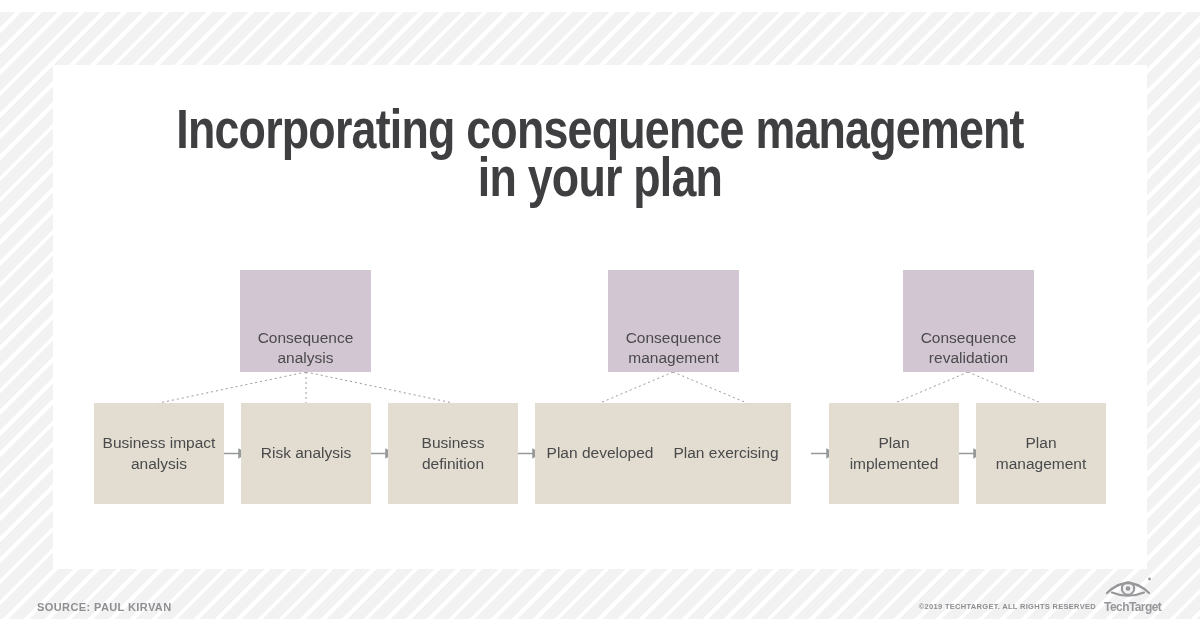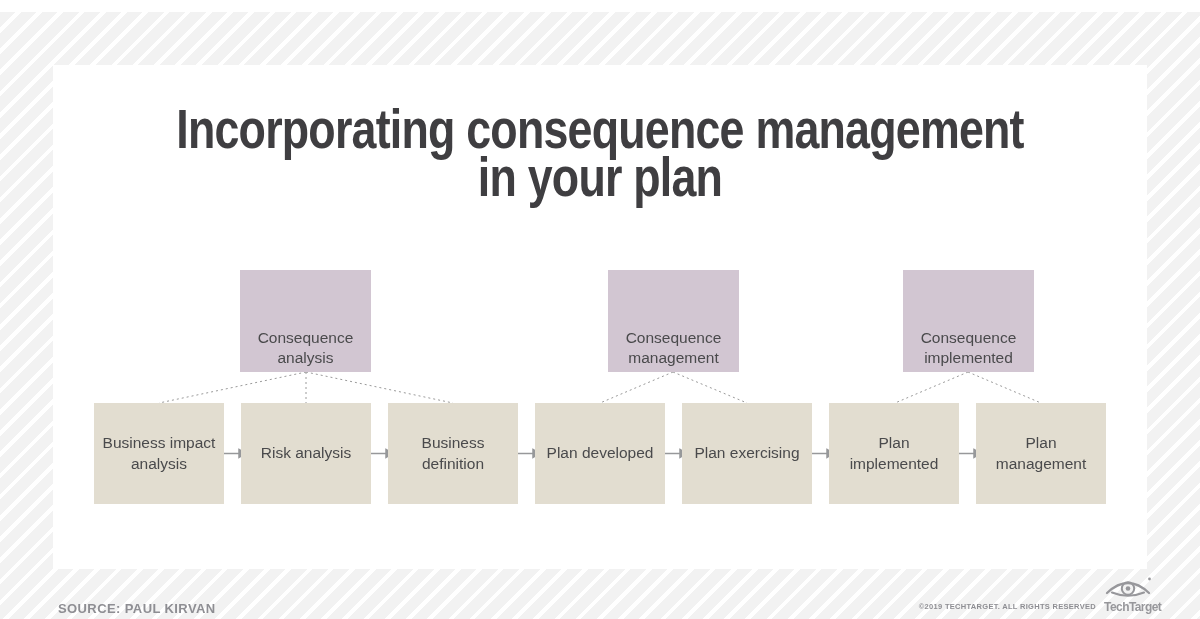--- a/index.html
+++ b/index.html
@@ -22,22 +22,22 @@
   .box {
     position:absolute; box-sizing:border-box;
     display:flex; align-items:center; justify-content:center;
     text-align:center; font-size:15.5px; line-height:1.3; color:#4a4a4c;
     padding:4px;
   }
   .top-box  { width:131px; height:102px; top:205px; background:#d2c6d2;align-items:flex-end; }
   .flow-box { width:130px; height:101px; top:338px; background:#e2ddd0; }
   .connectors { position:absolute; left:0; top:0; width:1094px; height:504px; }
   .source {
-    position:absolute; left:58px; top:589px;
-    font-size:13px; font-weight:bold; letter-spacing:0.4px; color:#8e8e93;
+    position:absolute; left:37px; top:589px;
+    font-size:11px; font-weight:bold; letter-spacing:0.4px; color:#8e8e93;
   }
   .copyright {
     position:absolute; right:104px; top:590px;
     font-size:7.5px; font-weight:bold; letter-spacing:0.3px; color:#8e8e93;
     text-align:right;
     padding-left:41px;
   }
   .logo {
     position:absolute; left:1102px; top:564px; width:52px;
     text-align:center; color:#97979b;
@@ -95,36 +95,36 @@
       </g>
     </svg>
 
     <div class="box top-box" style="left:187px">
       <span>Consequence analysis</span>
     </div>
     <div class="box top-box" style="left:555px">
       <span>Consequence management</span>
     </div>
     <div class="box top-box" style="left:850px">
-      <span>Consequence implemented</span>
+      <span>Consequence revalidation</span>
     </div>
 
     <div class="box flow-box" style="left:41px">
       <span>Business impact analysis</span>
     </div>
     <div class="box flow-box" style="left:188px">
       <span>Risk analysis</span>
     </div>
     <div class="box flow-box" style="left:335px">
       <span>Business definition</span>
     </div>
     <div class="box flow-box" style="left:482px">
       <span>Plan developed</span>
     </div>
-    <div class="box flow-box" style="left:629px">
+    <div class="box flow-box" style="left:608px">
       <span>Plan exercising</span>
     </div>
     <div class="box flow-box" style="left:776px">
       <span>Plan implemented</span>
     </div>
     <div class="box flow-box" style="left:923px">
       <span>Plan management</span>
     </div>
 
   </div>

